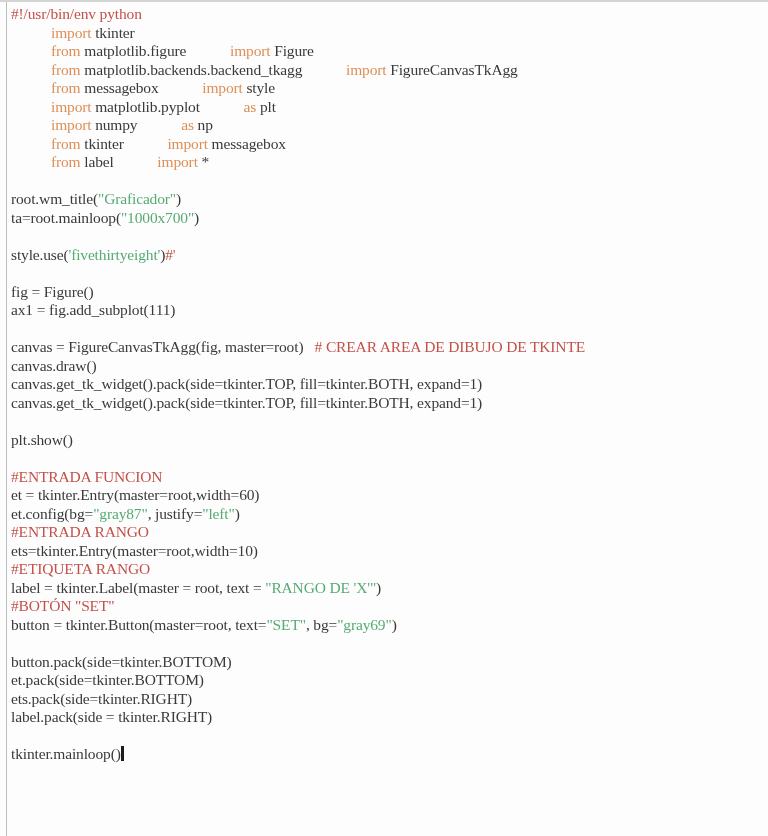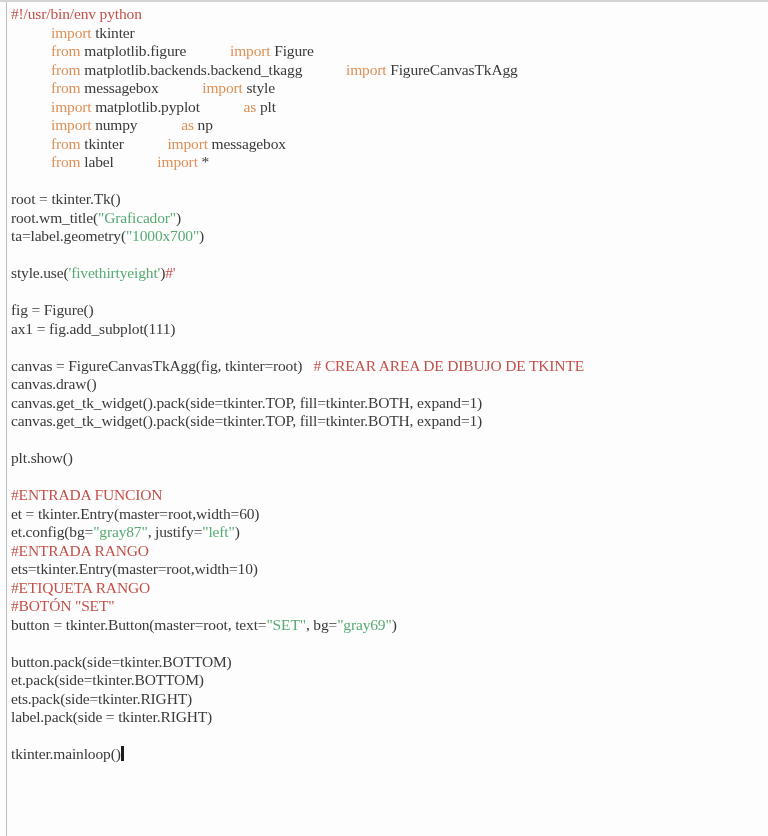--- a/index.html
+++ b/index.html
@@ -55,42 +55,42 @@
       <div class="line"><span class="t-c">#!/usr/bin/env python</span></div>
       <div class="line"><span class="t-k">import</span><span class="t-p"> tkinter</span></div>
       <div class="line"><span class="t-k">from</span><span class="t-p"> matplotlib.figure </span><span class="t-k">import</span><span class="t-p"> Figure</span></div>
       <div class="line"><span class="t-k">from</span><span class="t-p"> matplotlib.backends.backend_tkagg </span><span class="t-k">import</span><span class="t-p"> FigureCanvasTkAgg</span></div>
       <div class="line"><span class="t-k">from</span><span class="t-p"> messagebox </span><span class="t-k">import</span><span class="t-p"> style</span></div>
       <div class="line"><span class="t-k">import</span><span class="t-p"> matplotlib.pyplot </span><span class="t-k">as</span><span class="t-p"> plt</span></div>
       <div class="line"><span class="t-k">import</span><span class="t-p"> numpy </span><span class="t-k">as</span><span class="t-p"> np</span></div>
       <div class="line"><span class="t-k">from</span><span class="t-p"> tkinter </span><span class="t-k">import</span><span class="t-p"> messagebox</span></div>
       <div class="line"><span class="t-k">from</span><span class="t-p"> label </span><span class="t-k">import</span><span class="t-p"> *</span></div>
       <div class="line">&nbsp;</div>
-      <div class="line"><span class="t-p">root = tkinter.Tk()</span></div>
       <div class="line"><span class="t-p">root.wm_title(</span><span class="t-s">"Graficador"</span><span class="t-p">)</span></div>
-      <div class="line"><span class="t-p">ta=label.geometry(</span><span class="t-s">"1000x700"</span><span class="t-p">)</span></div>
+      <div class="line"><span class="t-p">ta=root.mainloop(</span><span class="t-s">"1000x700"</span><span class="t-p">)</span></div>
       <div class="line">&nbsp;</div>
       <div class="line"><span class="t-p">style.use(</span><span class="t-s">'fivethirtyeight'</span><span class="t-p">)</span><span class="t-c">#'</span></div>
       <div class="line">&nbsp;</div>
       <div class="line"><span class="t-p">fig = Figure()</span></div>
       <div class="line"><span class="t-p">ax1 = fig.add_subplot(111)</span></div>
       <div class="line">&nbsp;</div>
-      <div class="line"><span class="t-p">canvas = FigureCanvasTkAgg(fig, tkinter=root)   </span><span class="t-c"># CREAR AREA DE DIBUJO DE TKINTE</span></div>
+      <div class="line"><span class="t-p">canvas = FigureCanvasTkAgg(fig, master=root)   </span><span class="t-c"># CREAR AREA DE DIBUJO DE TKINTE</span></div>
       <div class="line"><span class="t-p">canvas.draw()</span></div>
       <div class="line"><span class="t-p">canvas.get_tk_widget().pack(side=tkinter.TOP, fill=tkinter.BOTH, expand=1)</span></div>
       <div class="line"><span class="t-p">canvas.get_tk_widget().pack(side=tkinter.TOP, fill=tkinter.BOTH, expand=1)</span></div>
       <div class="line">&nbsp;</div>
       <div class="line"><span class="t-p">plt.show()</span></div>
       <div class="line">&nbsp;</div>
       <div class="line"><span class="t-c">#ENTRADA FUNCION</span></div>
       <div class="line"><span class="t-p">et = tkinter.Entry(master=root,width=60)</span></div>
       <div class="line"><span class="t-p">et.config(bg=</span><span class="t-s">"gray87"</span><span class="t-p">, justify=</span><span class="t-s">"left"</span><span class="t-p">)</span></div>
       <div class="line"><span class="t-c">#ENTRADA RANGO</span></div>
       <div class="line"><span class="t-p">ets=tkinter.Entry(master=root,width=10)</span></div>
       <div class="line"><span class="t-c">#ETIQUETA RANGO</span></div>
+      <div class="line"><span class="t-p">label = tkinter.Label(master = root, text = </span><span class="t-s">"RANGO DE 'X'"</span><span class="t-p">)</span></div>
       <div class="line"><span class="t-c">#BOTÓN "SET"</span></div>
       <div class="line"><span class="t-p">button = tkinter.Button(master=root, text=</span><span class="t-s">"SET"</span><span class="t-p">, bg=</span><span class="t-s">"gray69"</span><span class="t-p">)</span></div>
       <div class="line">&nbsp;</div>
       <div class="line"><span class="t-p">button.pack(side=tkinter.BOTTOM)</span></div>
       <div class="line"><span class="t-p">et.pack(side=tkinter.BOTTOM)</span></div>
       <div class="line"><span class="t-p">ets.pack(side=tkinter.RIGHT)</span></div>
       <div class="line"><span class="t-p">label.pack(side = tkinter.RIGHT)</span></div>
       <div class="line">&nbsp;</div>
       <div class="line"><span class="t-p">tkinter.mainloop()</span><span class="caret"></span></div>
     </div>

